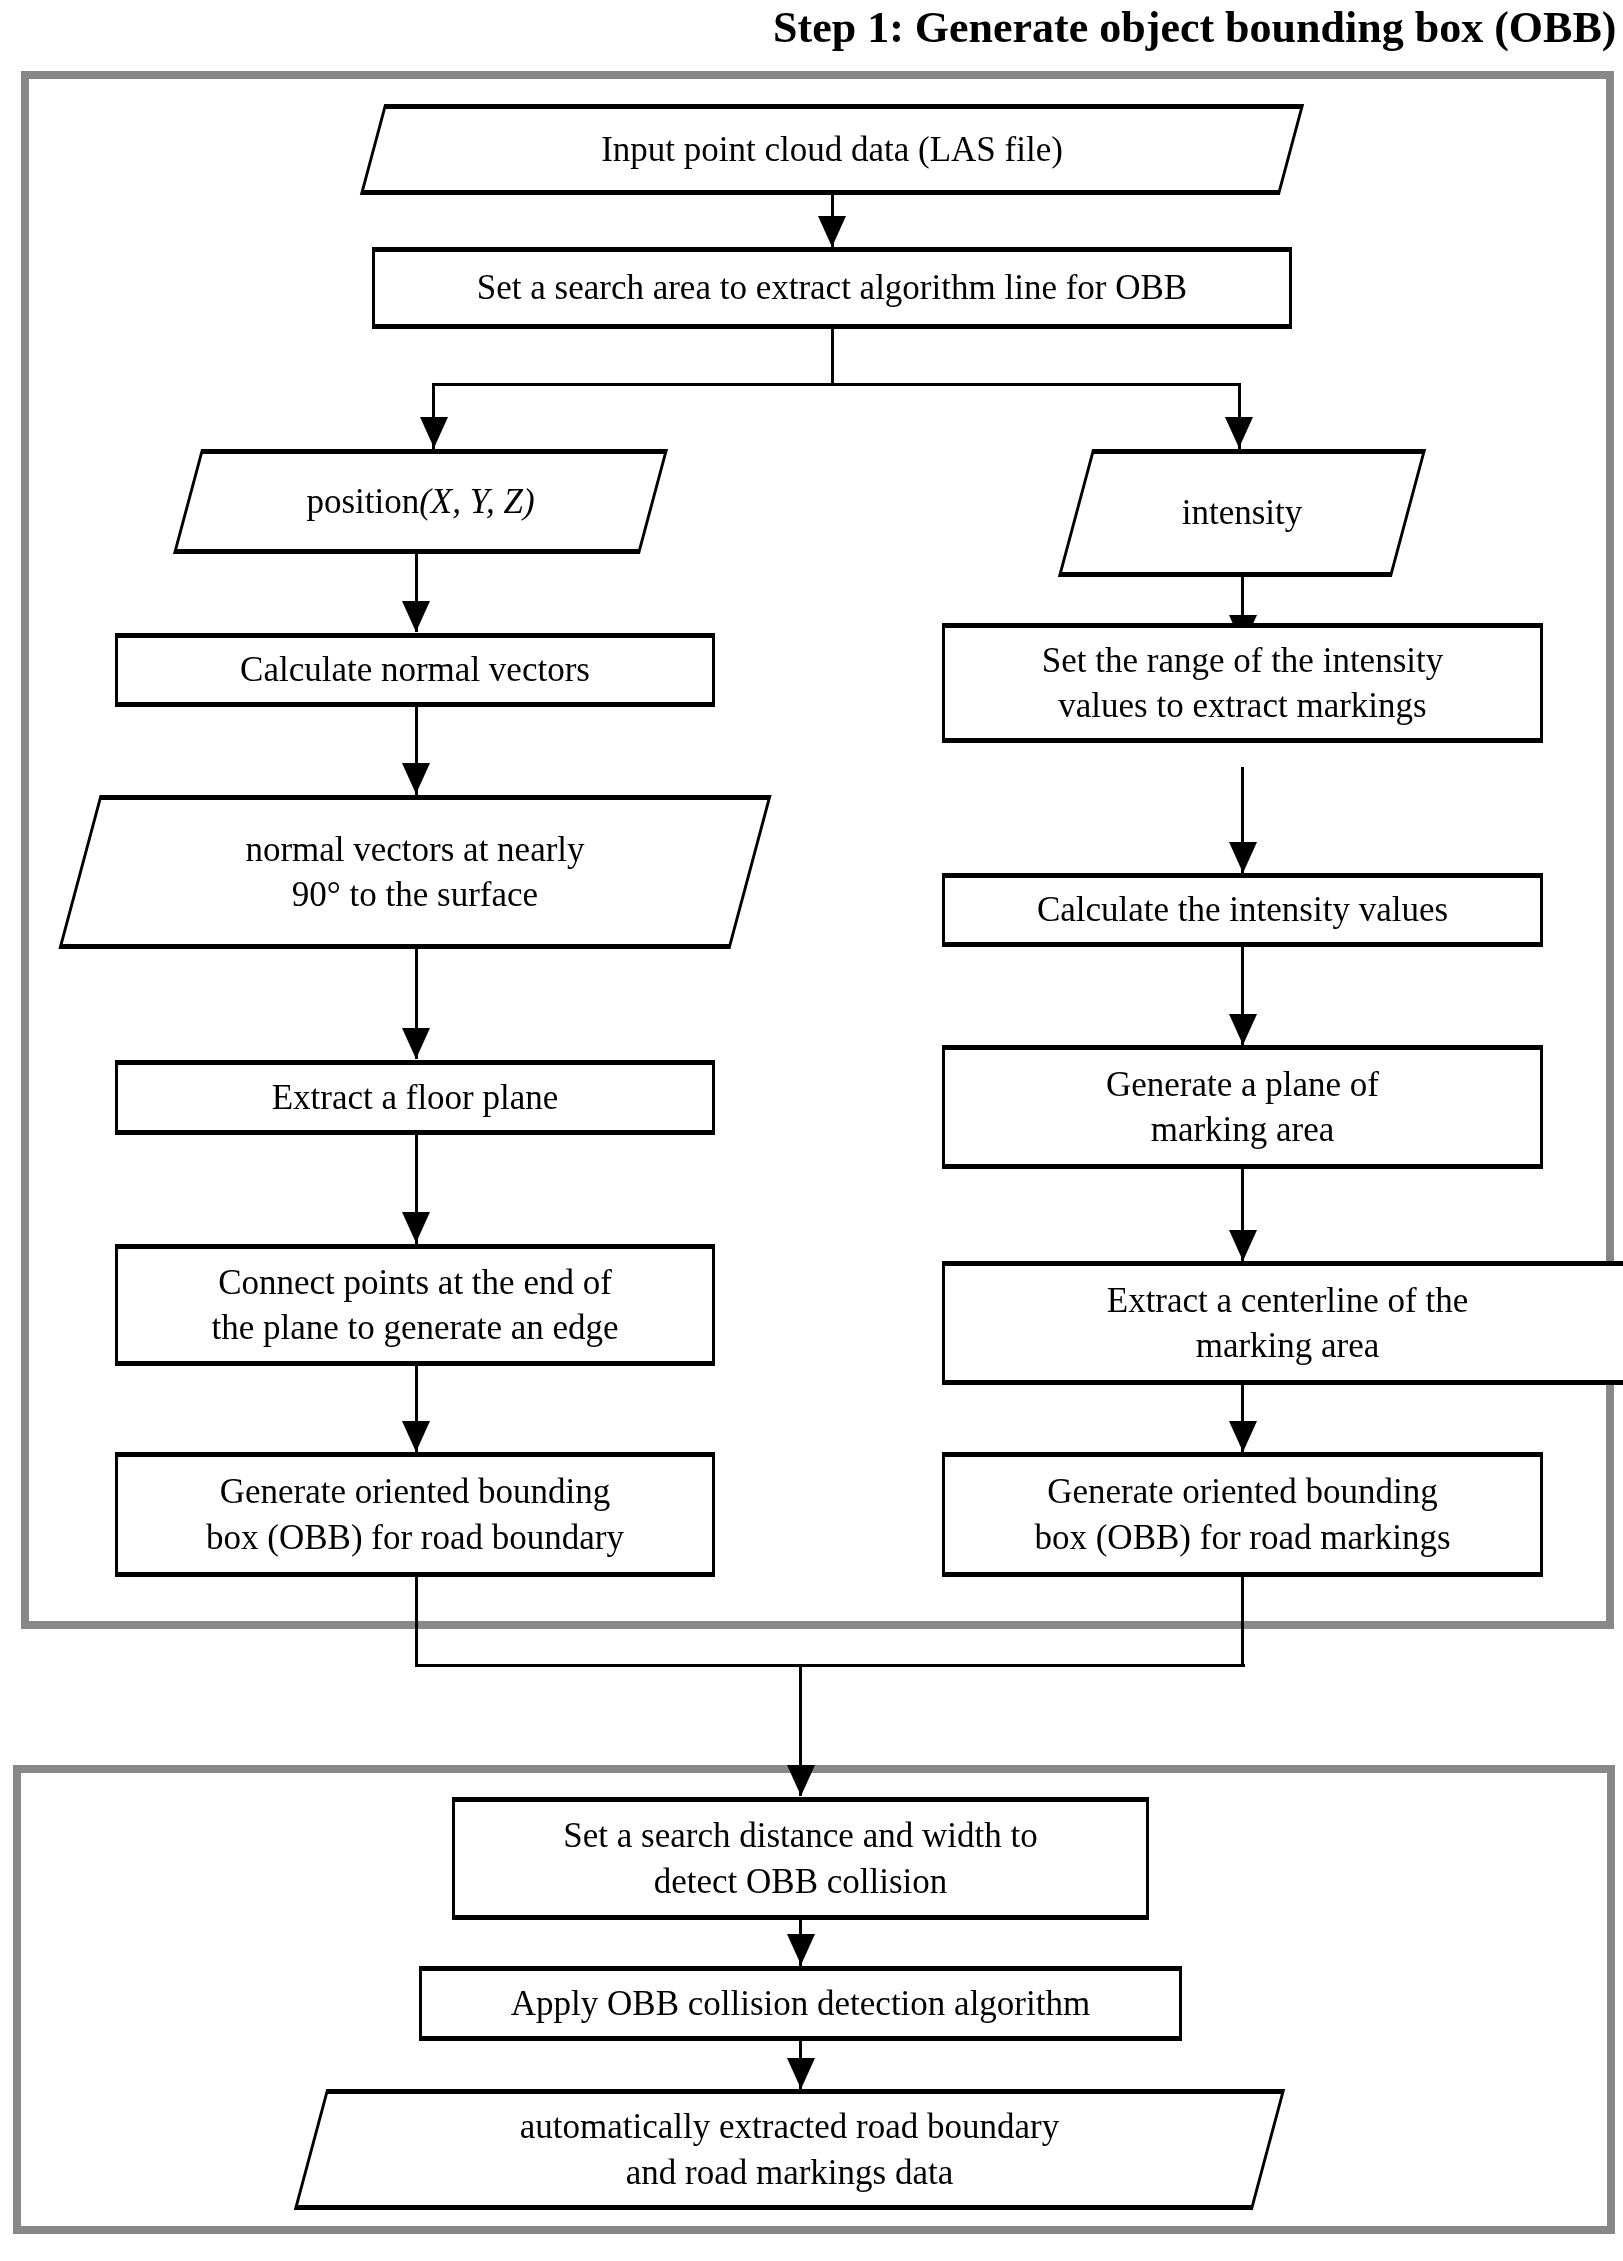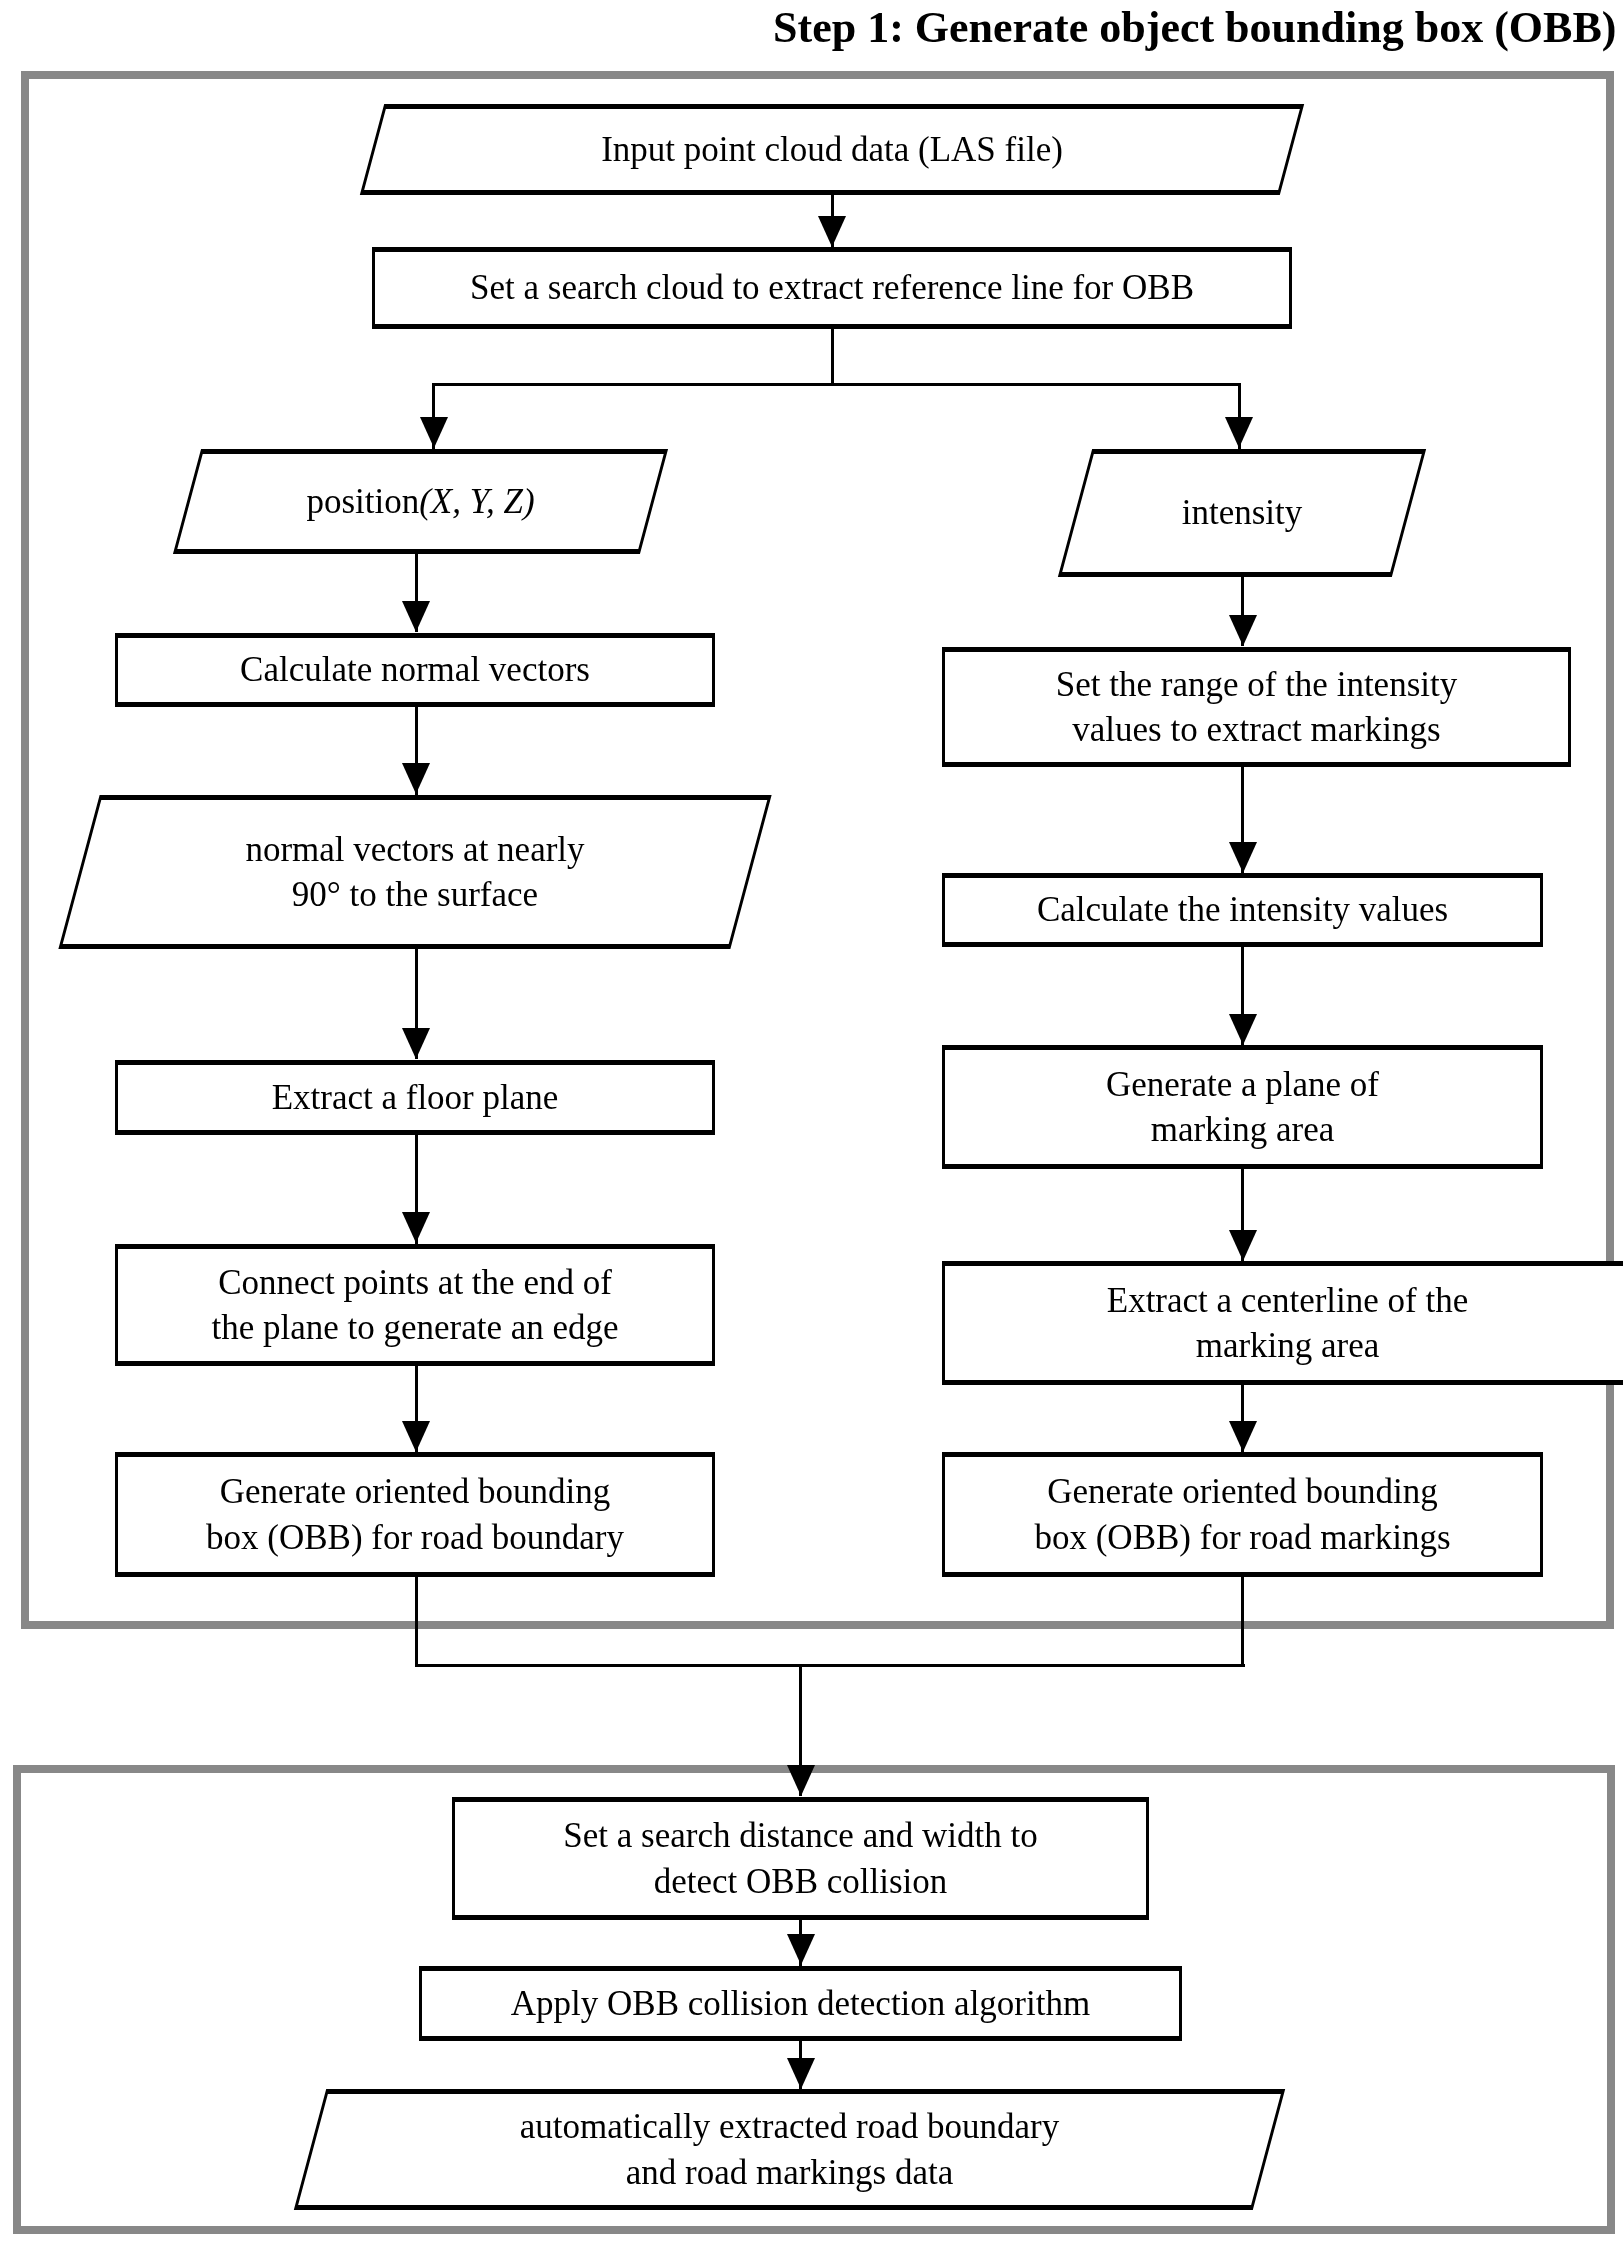--- a/index.html
+++ b/index.html
@@ -100,39 +100,39 @@
   <div class="vl" style="left:799px;top:2041px;height:49px;"></div>
   <div class="ah" style="left:787px;top:2058px;"></div>
 
   <div class="node para" style="left:372px;top:104px;width:920px;height:91px;">
     <div class="shape"></div>
     <div class="label">Input point cloud data (LAS file)</div>
   </div>
 
   <div class="node rect" style="left:372px;top:247px;width:920px;height:82px;">
     <div class="shape"></div>
-    <div class="label">Set a search cloud to extract reference line for OBB</div>
+    <div class="label">Set a search area to extract algorithm line for OBB</div>
   </div>
 
   <div class="node para" style="left:187px;top:449px;width:467px;height:105px;">
     <div class="shape"></div>
     <div class="label">position <i>(X, Y, Z)</i></div>
   </div>
 
   <div class="node para" style="left:1075px;top:449px;width:334px;height:128px;">
     <div class="shape"></div>
     <div class="label">intensity</div>
   </div>
 
   <div class="node rect" style="left:115px;top:633px;width:600px;height:74px;">
     <div class="shape"></div>
     <div class="label">Calculate normal vectors</div>
   </div>
 
-  <div class="node rect" style="left:942px;top:647px;width:601px;height:120px;padding-left:28px;">
+  <div class="node rect" style="left:942px;top:623px;width:601px;height:120px;">
     <div class="shape"></div>
     <div class="label">Set the range of the intensity<br>values to extract markings</div>
   </div>
 
   <div class="node para" style="left:79px;top:795px;width:672px;height:154px;">
     <div class="shape"></div>
     <div class="label">normal vectors at nearly<br>90° to the surface</div>
   </div>
 
   <div class="node rect" style="left:115px;top:1060px;width:600px;height:75px;">

